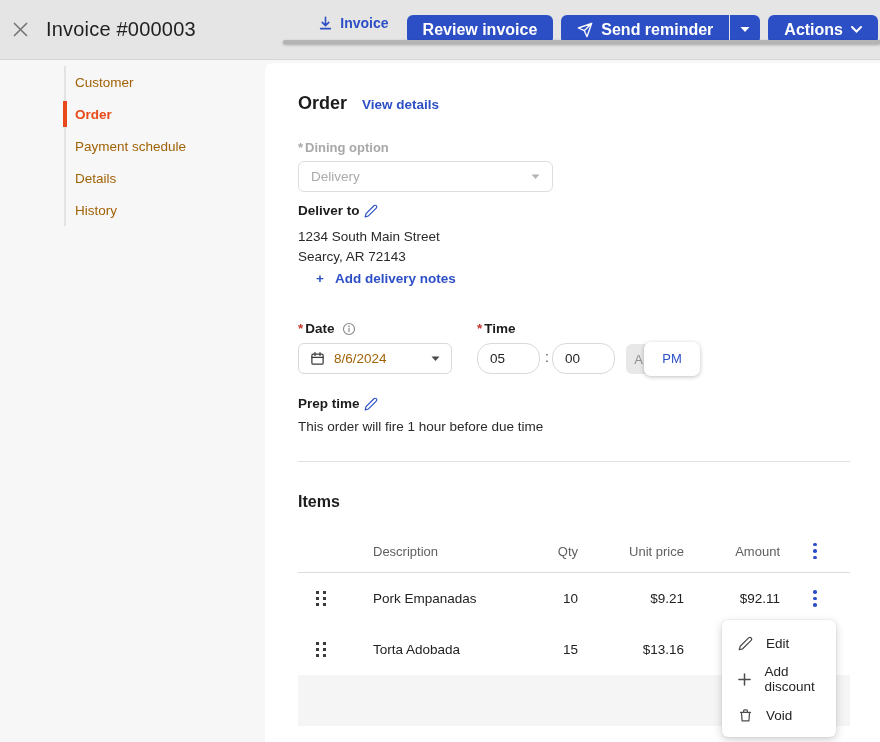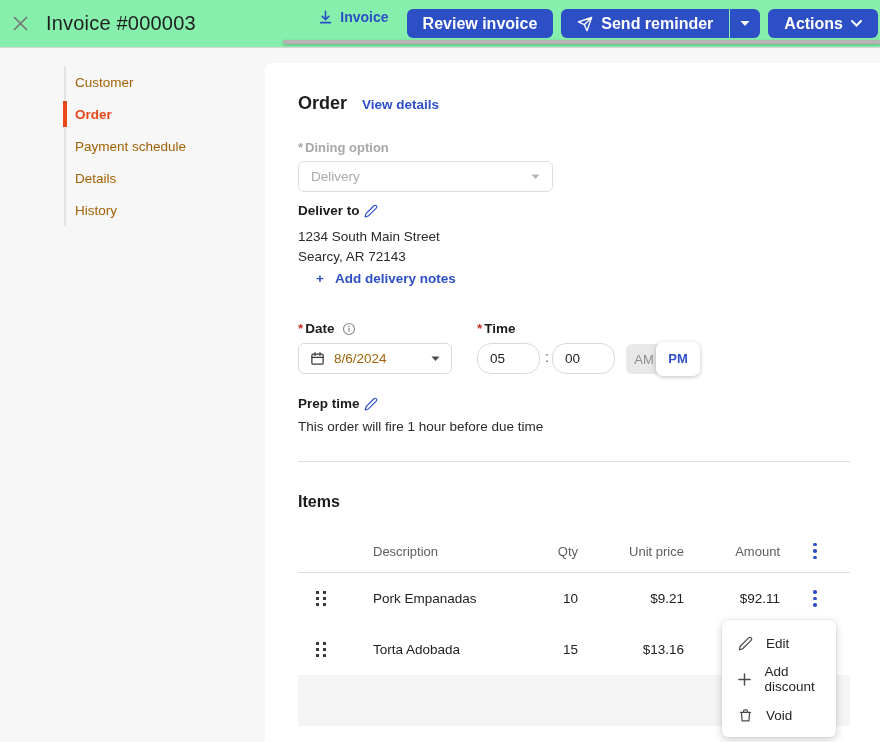--- a/index.html
+++ b/index.html
@@ -7,22 +7,22 @@
   body {
     position:relative; overflow:hidden;
     background:#f7f7f7;
     font-family:"Liberation Sans", sans-serif;
     color:#212121;
   }
   svg { display:block; }
 
   
   .header {
-    position:absolute; top:0; left:0; width:880px; height:48px;
-    background:#86efac; border-bottom:1px solid #d6d6d6;
+    position:absolute; top:0; left:0; width:880px; height:60px;
+    background:#e5e5e5; border-bottom:1px solid #d6d6d6;
     display:flex; align-items:center; z-index:5;
   }
   .close-btn { width:20px; height:20px; margin-left:10px; color:#757575; cursor:pointer; display:flex; align-items:center; justify-content:center; }
   .page-title { margin-left:16px; font-size:20px; font-weight:500; color:#1f1f1f; letter-spacing:.2px; }
   .header-right { margin-left:auto; display:flex; align-items:flex-start; gap:8px; padding-right:2px; }
   .link-blue { color:#2d4fc6; font-size:14px; font-weight:700; display:flex; align-items:center; gap:7px; cursor:pointer; }
   .btn {
     background:#2d4fc6; color:#fff; border:none; border-radius:6px;
     height:29px; padding:0 16px; font-size:16px; font-weight:700;
     font-family:"Liberation Sans",sans-serif;
@@ -77,22 +77,22 @@
     width:63px; height:31px; border:1px solid #d9d9d9; border-radius:14px;
     font-size:13.5px; color:#1f1f1f; padding:0 12px; background:#fff;
     font-family:"Liberation Sans",sans-serif;
   }
   .ampm {
     width:72px; height:30px; background:#e8e8e8; border-radius:6px;
     display:flex; align-items:center; justify-content:space-between; position:relative;
   }
   .ampm .seg { width:36px; text-align:center; font-size:13px; color:#8e8e8e; cursor:pointer; }
   .ampm .seg.on {
-    position:absolute; right:-2px; top:-2px; width:44px; height:34px; line-height:34px;
-    background:#fff; border-radius:7px; color:#2d4fc6; font-weight:700;
+    position:absolute; right:-2px; top:-2px; width:56px; height:34px; line-height:34px;
+    background:#fff; border-radius:7px; color:#2d4fc6; font-weight:400;
     box-shadow:0 1px 4px rgba(0,0,0,.25);
   }
 
   .divider { height:1px; background:#e0e0e0; }
 
   .items-title { font-size:16px; font-weight:700; color:#1c1c1c; }
 
   .tbl { position:absolute; left:33px; width:552px; }
   .trow {
     display:grid; grid-template-columns:46px 1fr 90px 106px 96px 70px;

